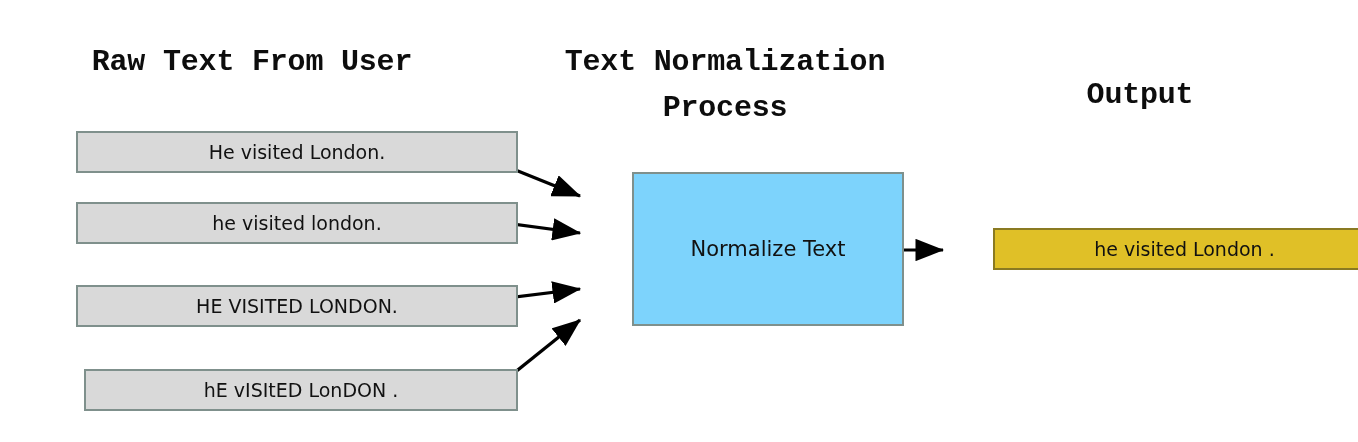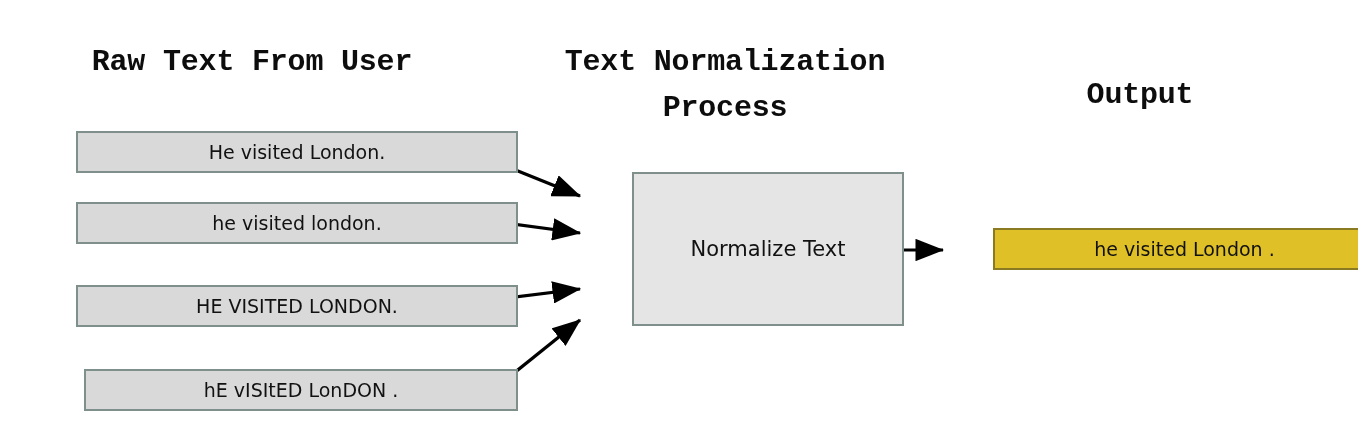--- a/index.html
+++ b/index.html
@@ -64,21 +64,21 @@
   #input-box-1 { left: 30px; top: 131px; }
   #input-box-2 { left: 30px; top: 202px; }
   #input-box-3 { left: 30px; top: 285px; }
   #input-box-4 { left: 38px; top: 369px; width: 434px; }
 
   #process-box {
     left: 586px;
     top: 172px;
     width: 272px;
     height: 154px;
-    background: #e5e5e5;
+    background: #7dd3fc;
     border: 2px solid #7f908c;
     font-size: 21px;
   }
 
   #output-box {
     left: 947px;
     top: 228px;
     width: 383px;
     height: 42px;
     background: #e0c027;

